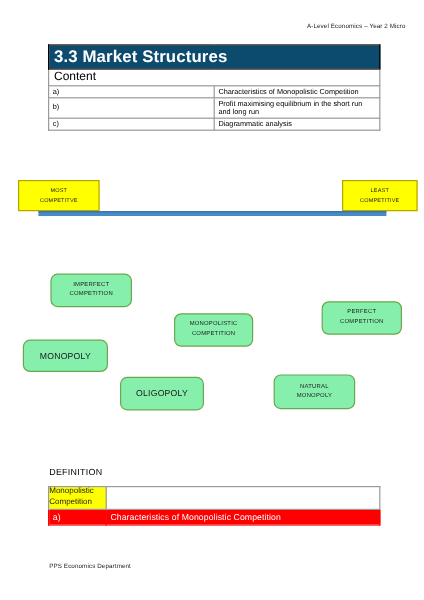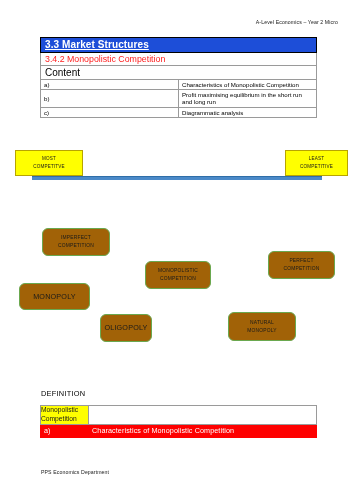--- a/index.html
+++ b/index.html
@@ -35,28 +35,27 @@
     width: 277px;
     border-collapse: collapse;
     table-layout: fixed;
   }
   .content-table td {
     border: 0.6px solid #9a9a9a;
     padding: 0;
     vertical-align: middle;
   }
   .row-title td {
-    background: #1d4ed8;
+    background: #0c4a6e;
     color: #ffffff;
     font-weight: bold;
-    font-size: 10px;
+    font-size: 14px;
     padding: 1.2px 4px 1.6px 4px;
     letter-spacing: 0.1px;
     border-color: #000000;
-    text-decoration: underline;
   }
   .row-sub td {
     color: #ff2020;
     font-size: 8.8px;
     padding: 1px 4px 1.4px 4px;
   }
   .row-content td {
     font-size: 10px;
     padding: 0.8px 4px 1.2px 4px;
   }
@@ -110,39 +109,39 @@
     height: 3.2px;
     background: #4a89c8;
     border-top: 0.8px solid #2f6ea8;
   }
 
   
   .green-box {
     position: absolute;
     border: 1.1px solid #6aa84f;
     border-radius: 6px;
-    background: #a16207;
+    background: #86efac;
     box-sizing: border-box;
     display: flex;
     flex-direction: column;
     align-items: center;
     justify-content: center;
     text-align: center;
     color: #1a1a1a;
     letter-spacing: 0.2px;
   }
   .green-box span { display: block; line-height: 1.55; }
   .gb-two { font-size: 4.9px; }
   .gb-one { font-size: 7.2px; }
 
   .gb-imperfect { left: 42px;  top: 228px; width: 68px; height: 28px; }
   .gb-monopoly  { left: 19px;  top: 283px; width: 71px; height: 27px; }
   .gb-monopolistic { left: 145px; top: 261px; width: 66px; height: 28px; }
   .gb-perfect   { left: 268px; top: 251px; width: 67px; height: 28px; }
-  .gb-oligopoly { left: 100px; top: 314px; width: 52px; height: 28px; }
+  .gb-oligopoly { left: 100px; top: 314px; width: 70px; height: 28px; }
   .gb-natural   { left: 228px; top: 312px; width: 68px; height: 29px; }
 
   
   .definition-label {
     position: absolute;
     left: 41px;
     top: 389px;
     font-size: 7.4px;
     letter-spacing: 0.25px;
     text-align: right;
@@ -194,23 +193,20 @@
 </style>
 </head>
 <body>
 
 <div class="page-header">A-Level Economics – Year 2 Micro</div>
 
 <table class="content-table">
   <tbody>
       <tr class="row-title">
     <td colspan="2">3.3 Market Structures</td>
-  </tr>
-  <tr class="row-sub">
-    <td colspan="2">3.4.2 Monopolistic Competition</td>
   </tr>
   <tr class="row-content">
     <td colspan="2">Content</td>
   </tr>
   <tr class="row-item">
     <td class="col-letter">a)</td>
     <td>Characteristics of Monopolistic Competition</td>
   </tr>
   <tr class="row-item">
     <td class="col-letter">b)</td>

